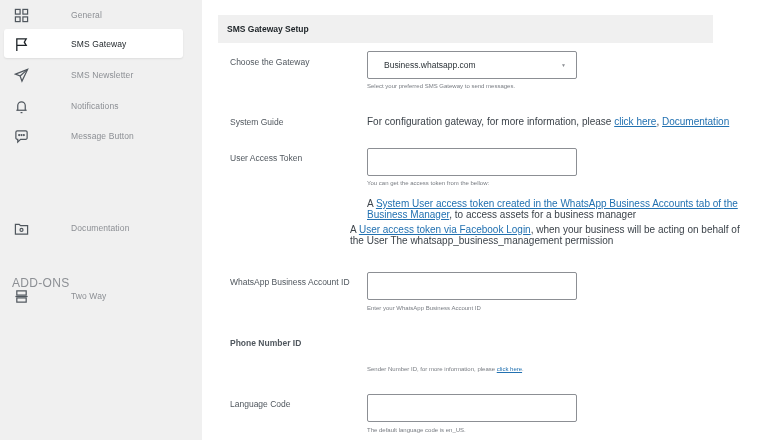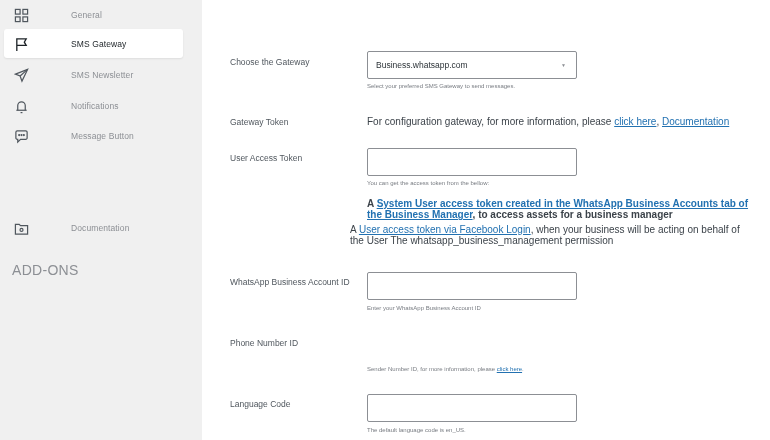--- a/index.html
+++ b/index.html
@@ -7,29 +7,29 @@
   body { font-family: "Liberation Sans", "DejaVu Sans", sans-serif; background: #f0f0f0; position: relative; color: #3c434a; }
 
   
   .sidebar { position: absolute; left: 0; top: 0; width: 200px; height: 440px; background: #f0f0f0; }
   .nav-item { position: absolute; left: 4px; width: 179px; height: 29px; display: flex; align-items: center; border-radius: 3px; cursor: pointer; }
   .nav-item.active { background: #ffffff; box-shadow: 0 1px 2px rgba(0,0,0,0.08); }
   .nav-icon { position: absolute; left: 9px; top: 7px; width: 16px; height: 16px; display: flex; align-items: center; justify-content: center; }
   .nav-icon svg { width: 15px; height: 15px; }
   .nav-label { position: absolute; left: 32px; font-size: 8.5px; color: #8c8f94; letter-spacing: 0.1px; margin-left: 35px; }
   .nav-item.active .nav-label { color: #1d2327; }
-  .addons-heading { position: absolute; left: 12px; top: 262px; font-size: 14px; color: #8c8f94; letter-spacing: 0.3px; }
+  .addons-heading { position: absolute; left: 12px; top: 276px; font-size: 12px; color: #8c8f94; letter-spacing: 0.3px; }
 
   
   .main { position: absolute; left: 202px; top: 0; width: 568px; height: 440px; background: #ffffff; }
   .section-header { position: absolute; left: 16px; top: 15px; width: 495px; height: 28px; background: #f0f0f0; display: flex; align-items: center; padding-left: 9px; }
   .section-title { font-size: 8.5px; font-weight: bold; color: #1d2327; }
 
   .field-label { position: absolute; left: 28px; font-size: 8.5px; color: #50575e; }
-  .input-box { position: absolute; left: 165px; width: 210px; height: 28px; border: 1px solid #8c8f94; border-radius: 2px; background: #fff; display: flex; align-items: center; padding-left: 8px; font-size: 8.5px; color: #2c3338; }
+  .input-box { position: absolute; left: 165px; width: 210px; height: 28px; border: 1px solid #8c8f94; border-radius: 2px; background: #fff; display: flex; align-items: center; padding-left: 16px; font-size: 8.5px; color: #2c3338; }
   .select-arrow { position: absolute; right: 10px; top: 10px; font-size: 5px; color: #8c8f94; }
   .help-text { position: absolute; left: 165px; font-size: 6px; color: #787c82; white-space: nowrap; }
   .body-text { position: absolute; font-size: 10px; color: #3c434a; line-height: 11px; }
   a.link { color: #2271b1; text-decoration: underline; cursor: pointer; }
 </style>
 </head>
 <body>
 
 <div class="sidebar">
   <div class="nav-item" style="top:0px;">
@@ -93,55 +93,68 @@
       <svg viewBox="0 0 16 16" fill="none" stroke="#50575e" stroke-width="1.3">
           <path d="M1.5 3.5h4l1.5 1.5h7.5v9h-13z"></path>
           <circle cx="8" cy="9.5" r="1.6"></circle>
         </svg>
     </span>
     <span class="nav-label">Documentation</span>
   </div>
 
   <div class="addons-heading">ADD-ONS</div>
 
+  <div class="nav-item" style="top:281px;">
+    <span class="nav-icon">
+      <svg viewBox="0 0 16 16" fill="none" stroke="#50575e" stroke-width="1.3">
+          <rect x="3" y="2" width="10" height="4.5"></rect>
+          <rect x="3" y="9.5" width="10" height="4.5"></rect>
+          <path d="M1.5 8h13"></path>
+        </svg>
+    </span>
+    <span class="nav-label">Two Way</span>
+  </div>
 </div>
 
 <div class="main">
+  <div class="section-header">
+    <span class="section-title">SMS Gateway Setup</span>
+  </div>
 
   <div class="field-label" style="top:57px;">Choose the Gateway</div>
   <div class="input-box" style="top:51px;">
     <span>Business.whatsapp.com</span>
     <span class="select-arrow">▼</span>
   </div>
   <div class="help-text" style="top:83px;">Select your preferred SMS Gateway to send messages.</div>
 
-  <div class="field-label" style="top:117px;">Gateway Token</div>
+  <div class="field-label" style="top:117px;">System Guide</div>
   <div class="body-text" style="left:165px; top:116px; white-space:nowrap;">
     <span>For configuration gateway, for more information, please </span><a class="link">click here</a><span>, </span><a class="link">Documentation</a>
   </div>
 
   <div class="field-label" style="top:153px;">User Access Token</div>
   <div class="input-box" style="top:148px;">
     <span></span>
   </div>
   <div class="help-text" style="top:180px;">You can get the access token from the bellow:</div>
-  <div class="body-text" style="left:165px; top:198px; width:390px;font-weight:bold;">
+  <div class="body-text" style="left:165px; top:198px; width:390px;">
     <span>A </span><a class="link">System User access token created in the WhatsApp Business Accounts tab of the Business Manager</a><span>, to access assets for a business manager</span>
   </div>
   <div class="body-text" style="left:148px; top:224px; width:400px;">
     <span>A </span><a class="link">User access token via Facebook Login</a><span>, when your business will be acting on behalf of the User The whatsapp_business_management permission</span>
   </div>
 
   <div class="field-label" style="top:277px;">WhatsApp Business Account ID</div>
   <div class="input-box" style="top:272px;">
     <span></span>
   </div>
   <div class="help-text" style="top:305px;">Enter your WhatsApp Business Account ID</div>
 
-  <div class="field-label" style="top:338px;">Phone Number ID</div>
+  <div class="field-label" style="top:338px;font-weight:bold;">Phone Number ID</div>
   <div class="help-text" style="top:366px;">
     <span>Sender Number ID, for more information, please </span><a class="link">click here</a><span>.</span>
   </div>
 
   <div class="field-label" style="top:399px;">Language Code</div>
   <div class="input-box" style="top:394px;">
     <span></span>
   </div>
   <div class="help-text" style="top:427px;">The default language code is en_US.</div>
 </div>

